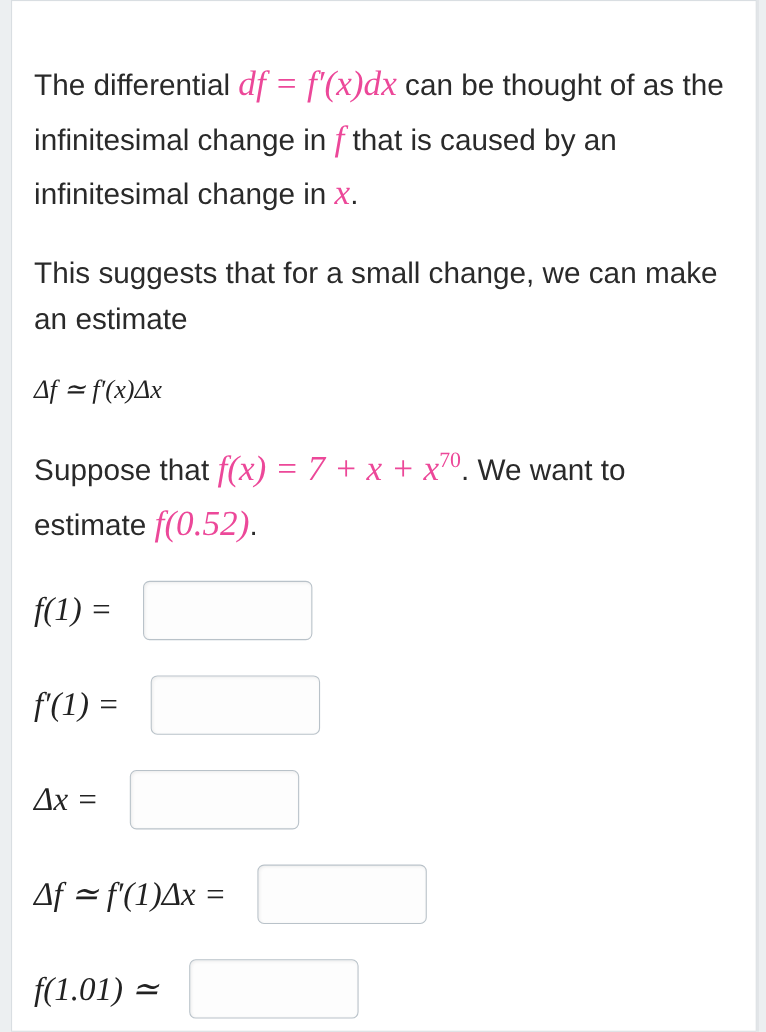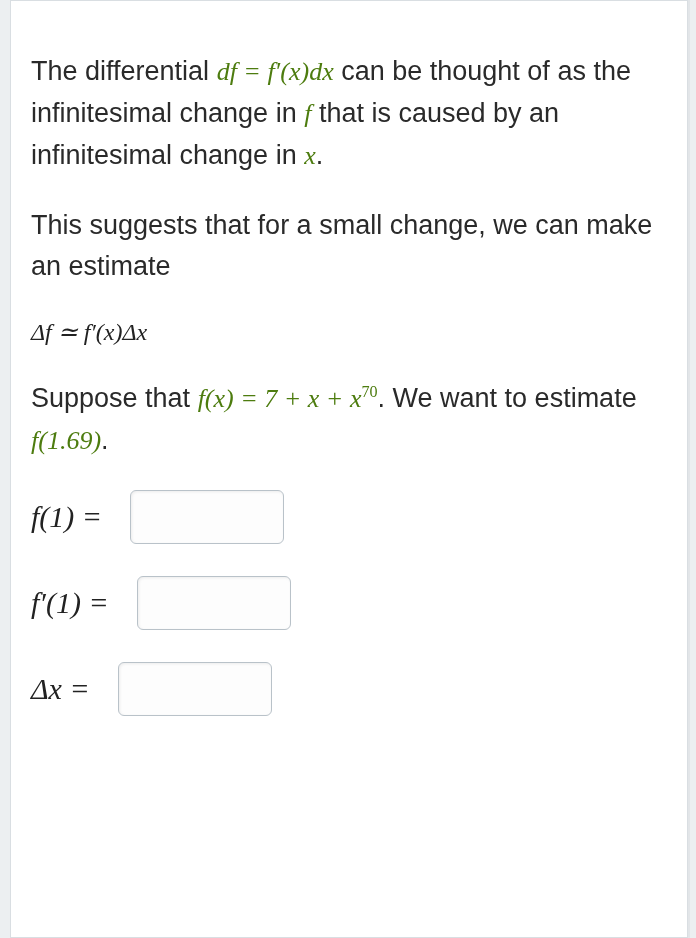--- a/index.html
+++ b/index.html
@@ -49,22 +49,22 @@
     font-style: italic;
     font-size: 24px;
     color: #222;
     margin: 14px 0 28px 0;
     line-height: 1.4;
     white-space: nowrap;
   }
   .m {
     font-family: "Times New Roman", Times, serif;
     font-style: italic;
-    font-size: 26px;
-    color: #4d7c0f;
+    font-size: 32px;
+    color: #ec4899;
   }
   .row {
     display: flex;
     align-items: center;
     margin: 22px 0 32px 0;
     gap: 28px;
     white-space: nowrap;
   }
   .row .label {
     font-family: "Times New Roman", Times, serif;
@@ -104,33 +104,41 @@
 
   <p class="para">
     <span>This suggests that for a small change, we can make an estimate</span>
   </p>
 
   <div class="formula">
     <span>Δf ≃ f′(x)Δx</span>
   </div>
 
   <p class="para">
-    <span>Suppose that </span><span class="m"><span>f(x) = 7 + x + x</span><sup class="exp">70</sup></span><span>. We want to estimate </span><span class="m">f(1.69)</span><span>.</span>
+    <span>Suppose that </span><span class="m"><span>f(x) = 7 + x + x</span><sup class="exp">70</sup></span><span>. We want to estimate </span><span class="m">f(0.52)</span><span>.</span>
   </p>
 
   <div class="row">
     <span class="label">f(1) = </span>
     <input class="ans" type="text" value="" style="">
   </div>
 
   <div class="row">
     <span class="label">f′(1) = </span>
     <input class="ans" type="text" value="" style="">
   </div>
 
   <div class="row">
     <span class="label">Δx = </span>
     <input class="ans" type="text" value="" style="">
   </div>
 
+  <div class="row">
+    <span class="label">Δf ≃ f′(1)Δx = </span>
+    <input class="ans" type="text" value="" style="">
+  </div>
 
+  <div class="row">
+    <span class="label">f(1.01) ≃ </span>
+    <input class="ans" type="text" value="" style="">
+  </div>
 
 </div>
 
 </body></html>

